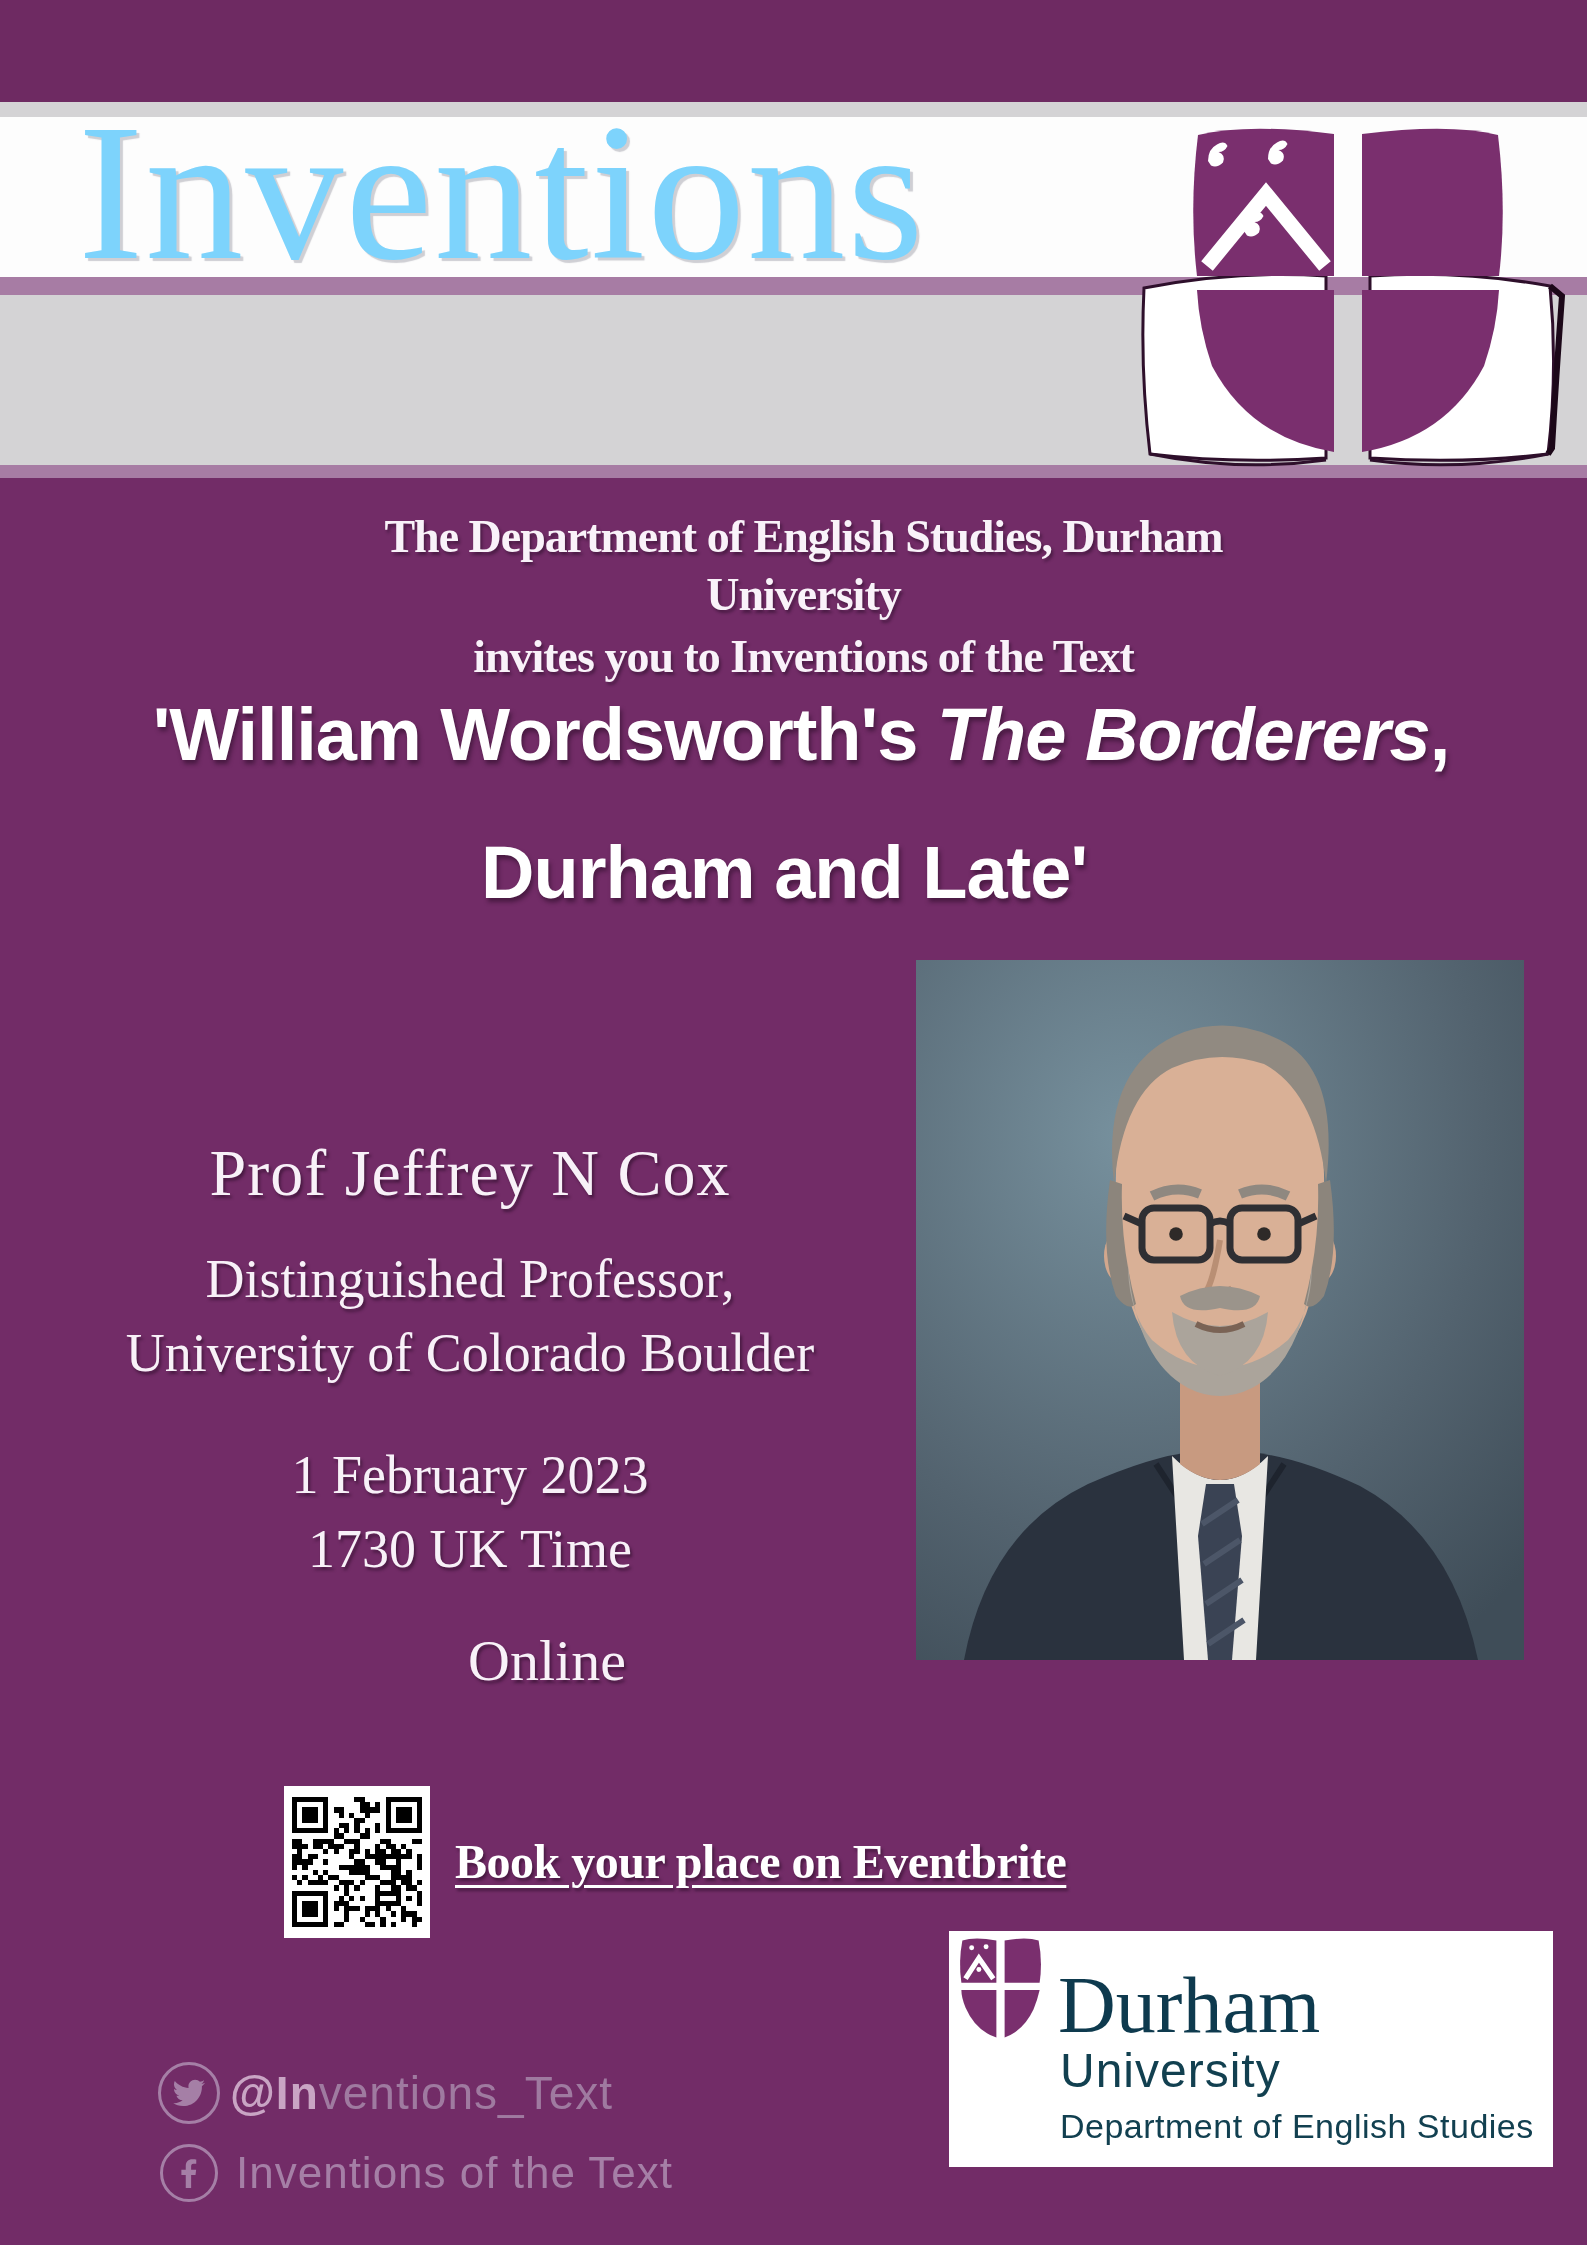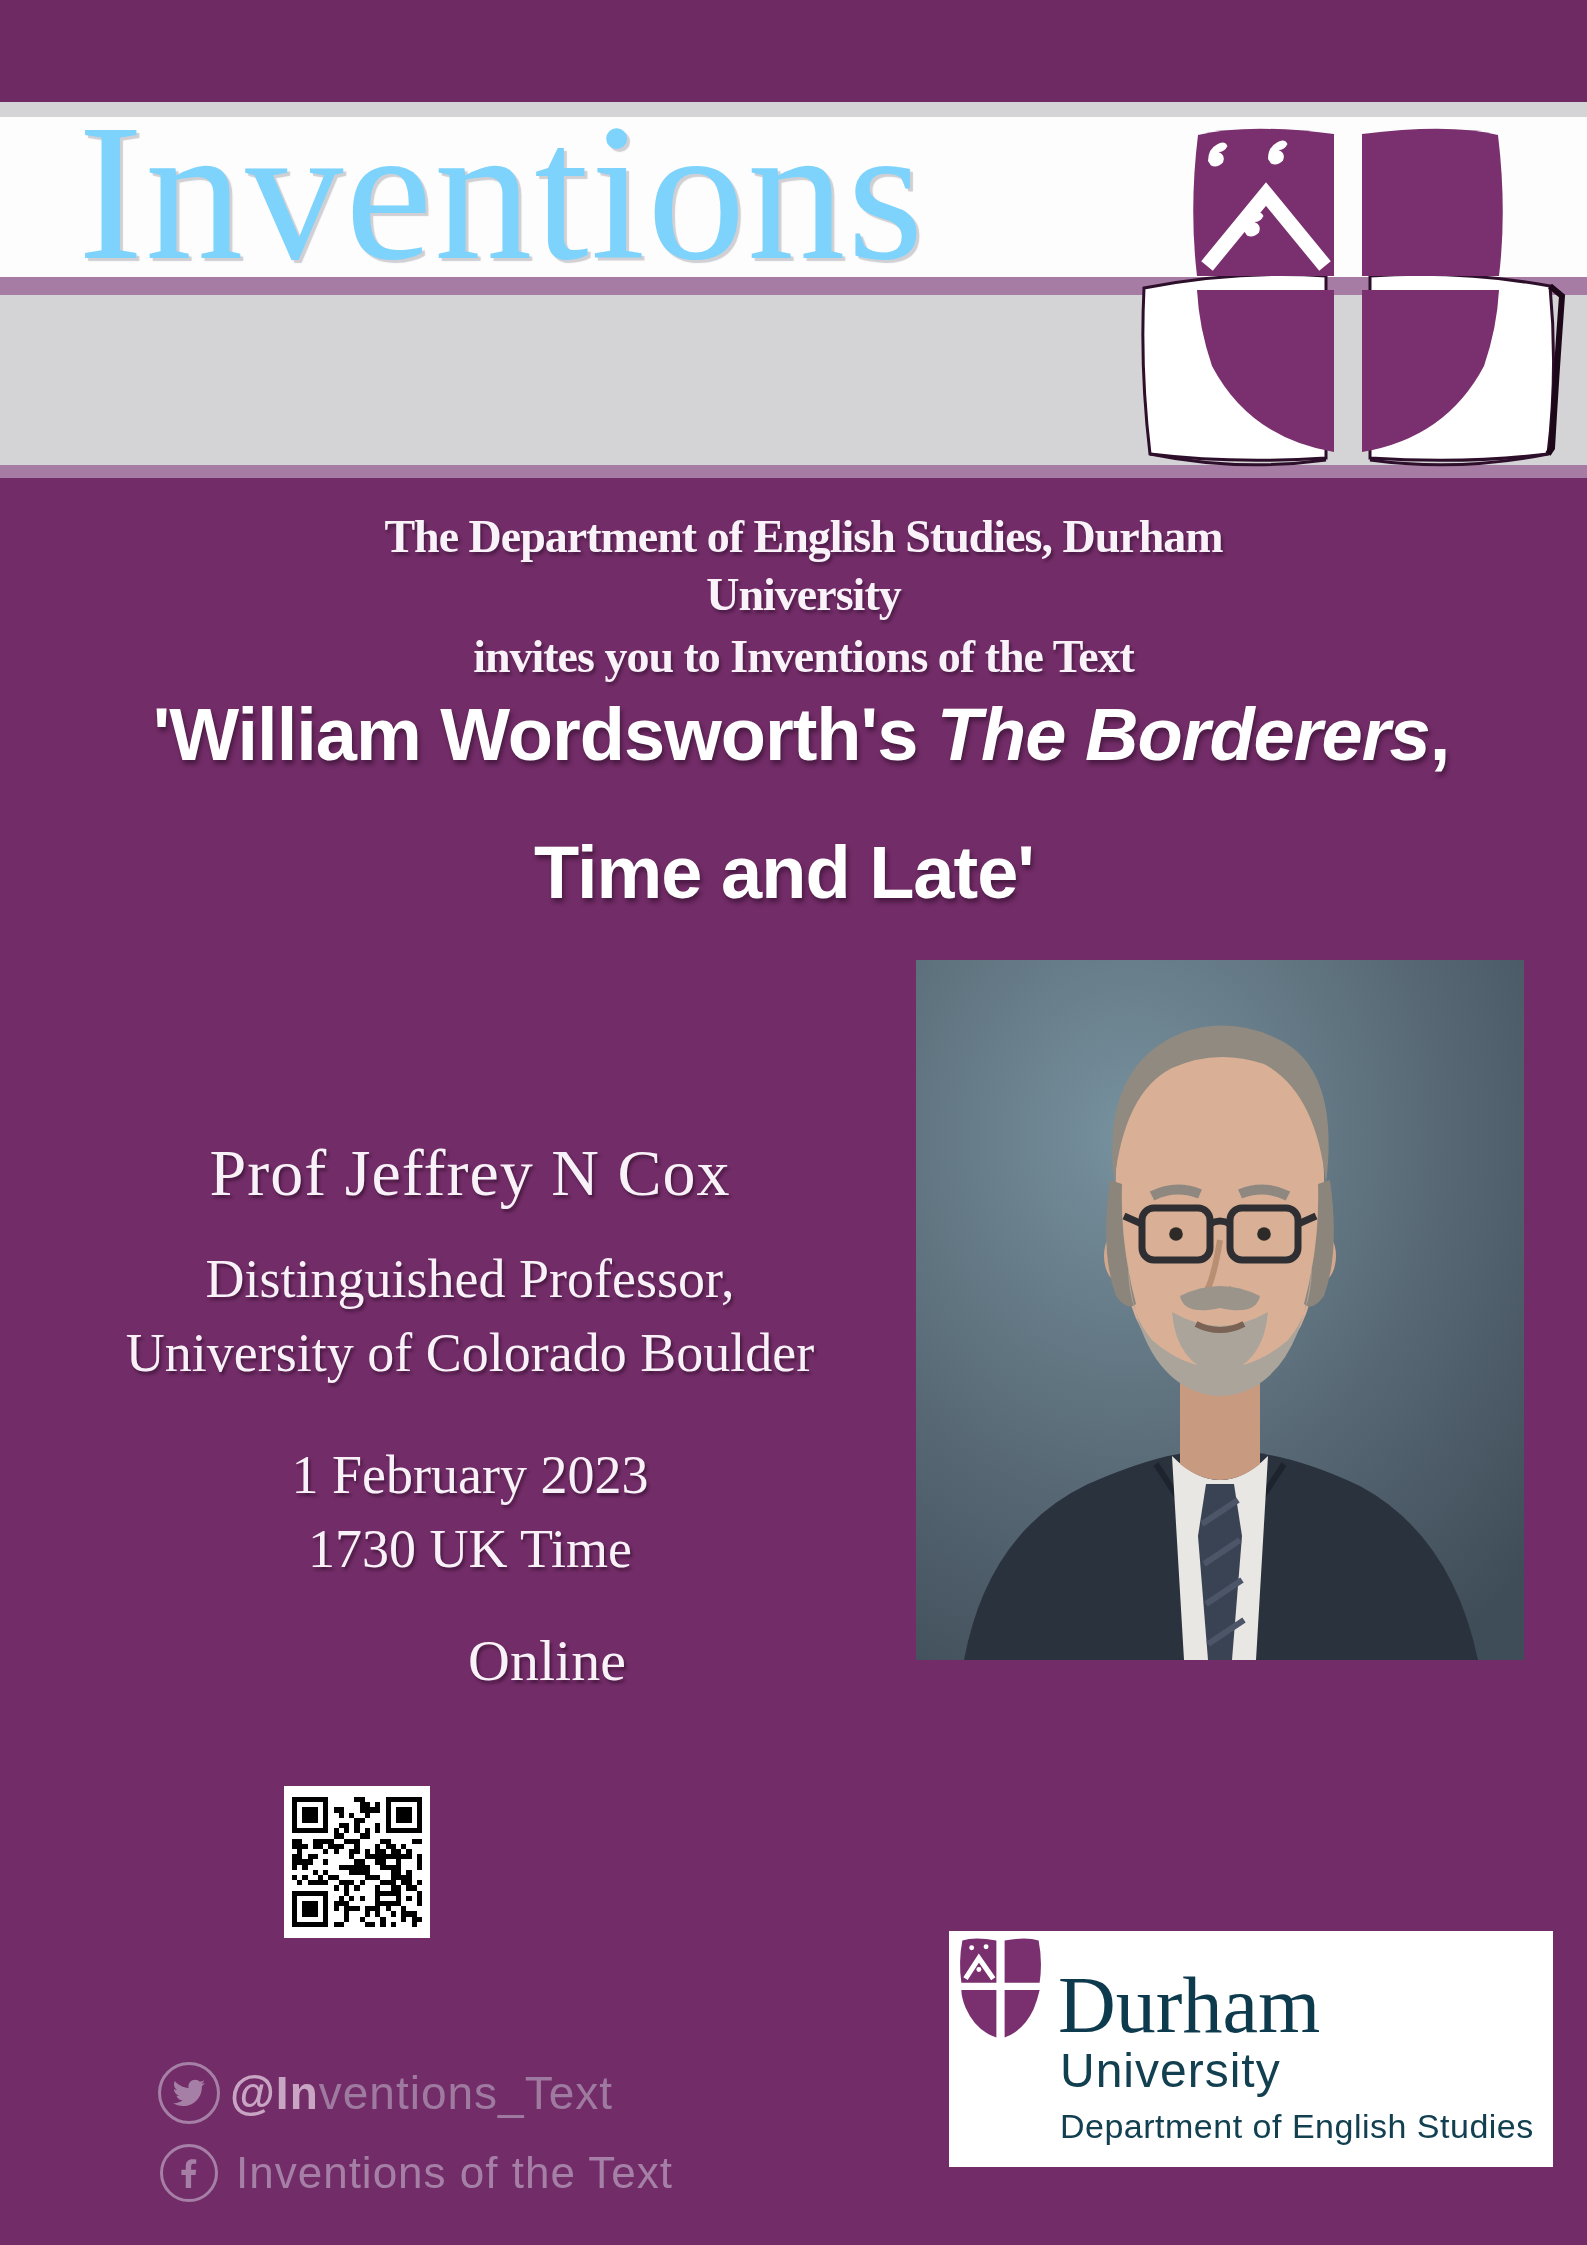--- a/index.html
+++ b/index.html
@@ -147,21 +147,21 @@
       <path d="M69,172 L206,172 L206,334 Q122,320 84,248 Q71,210 69,172 Z" fill="#7A2F6E"></path>
       <path d="M234,172 L371,172 Q369,210 356,248 Q318,320 234,334 Z" fill="#7A2F6E"></path>
     </g>
   </svg>
 
   <div class="intro-line intro-1">The Department of English Studies, Durham</div>
   <div class="intro-line intro-2">University</div>
   <div class="intro-line intro-3">invites you to Inventions of the Text</div>
 
   <div class="title-line title-1"><span>'William Wordsworth's </span><span class="title-italic">The Borderers</span><span>,</span></div>
-  <div class="title-line title-2">Time and Late'</div>
+  <div class="title-line title-2">Durham and Late'</div>
 
   <div class="speaker-line speaker-role">Distinguished Professor,</div>
   <div class="speaker-line speaker-name">Prof Jeffrey N Cox</div>
   <div class="speaker-line speaker-aff">University of Colorado Boulder</div>
   <div class="speaker-line speaker-date">1 February 2023</div>
   <div class="speaker-line speaker-time">1730 UK Time</div>
   <div class="format-line">Online</div>
 
   <div class="photo">
     <svg viewBox="0 0 304 350" preserveAspectRatio="none">
@@ -421,20 +421,21 @@
         <rect x="1" y="1" width="5" height="5" fill="#fff"></rect>
         <rect x="2" y="2" width="3" height="3" fill="#000"></rect>
         <rect x="18" y="0" width="7" height="7" fill="#000"></rect>
         <rect x="19" y="1" width="5" height="5" fill="#fff"></rect>
         <rect x="20" y="2" width="3" height="3" fill="#000"></rect>
         <rect x="0" y="18" width="7" height="7" fill="#000"></rect>
         <rect x="1" y="19" width="5" height="5" fill="#fff"></rect>
         <rect x="2" y="20" width="3" height="3" fill="#000"></rect>
       </svg>
   </div>
+  <a class="eventbrite-link">Book your place on Eventbrite</a>
 
   <div class="durham-box">
     <svg class="durham-crest" viewBox="0 0 100 112">
       <path d="M46,50 L46,9 Q25,5 13,9 Q9,29 12,50 Z" fill="#7A2F6E"></path>
       <path d="M16,46 L29,26 L43,46" fill="none" stroke="#FFFFFF" stroke-width="5"></path>
       <circle cx="22" cy="16" r="2.4" fill="#FFFFFF"></circle>
       <circle cx="36" cy="15" r="2.4" fill="#FFFFFF"></circle>
       <circle cx="29" cy="37" r="2.4" fill="#FFFFFF"></circle>
       <path d="M54,50 L54,9 Q75,5 87,9 Q91,29 88,50 Z" fill="#7A2F6E"></path>
       <path d="M12,57 L46,57 L46,103 Q26,97 16,74 Q12,64 12,57 Z" fill="#7A2F6E"></path>

